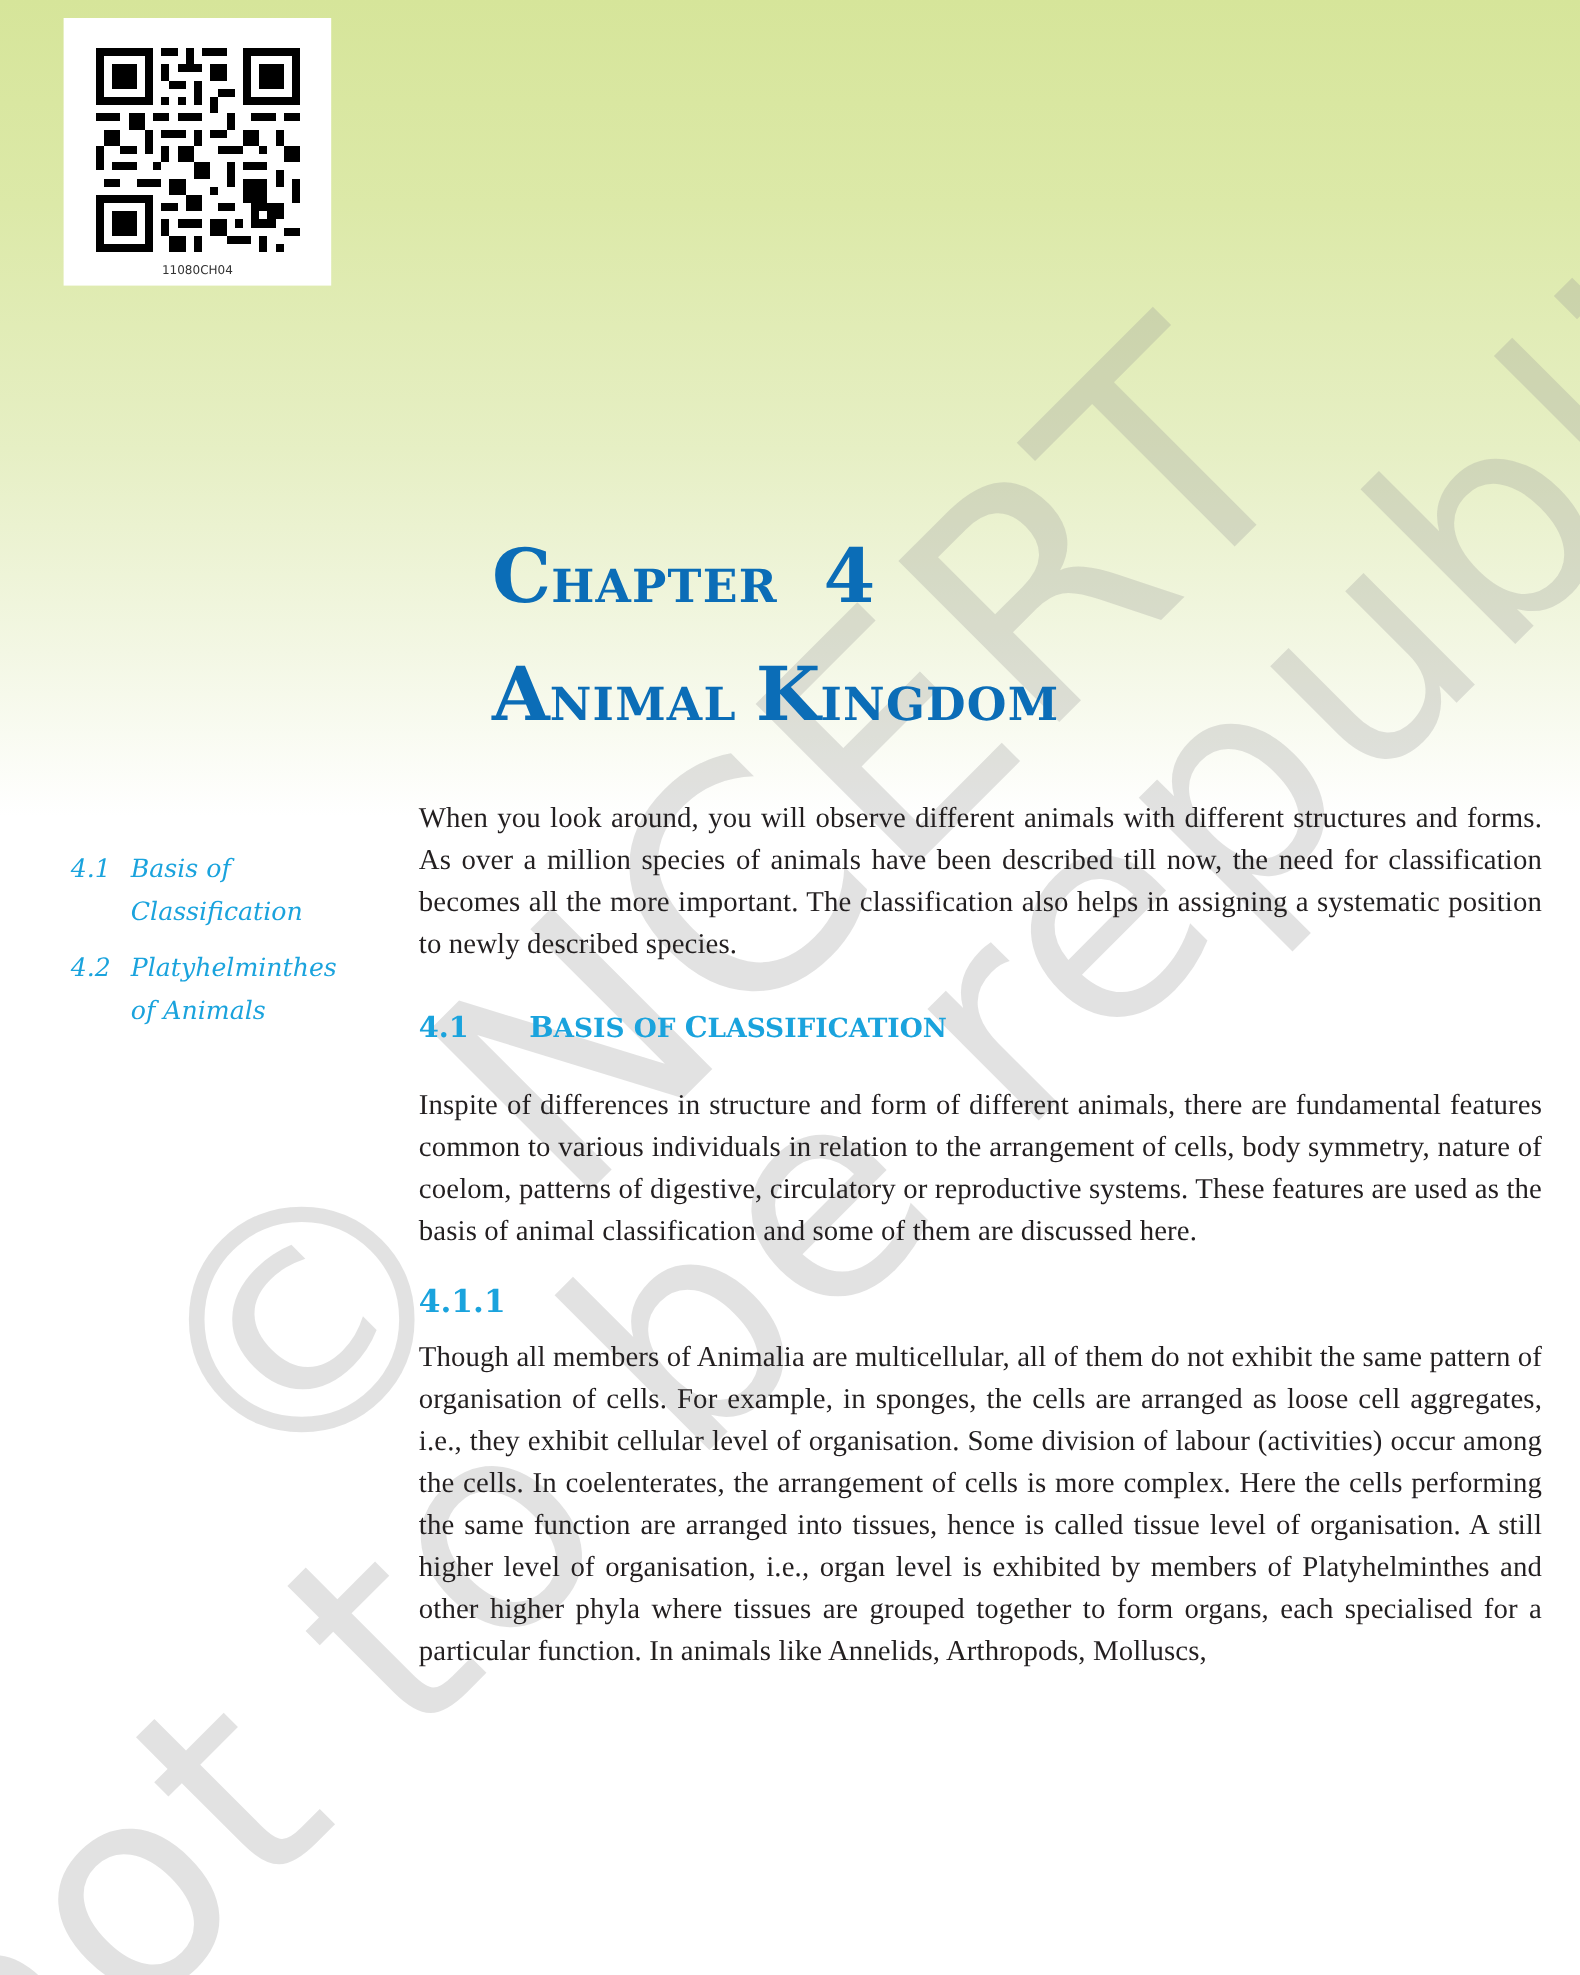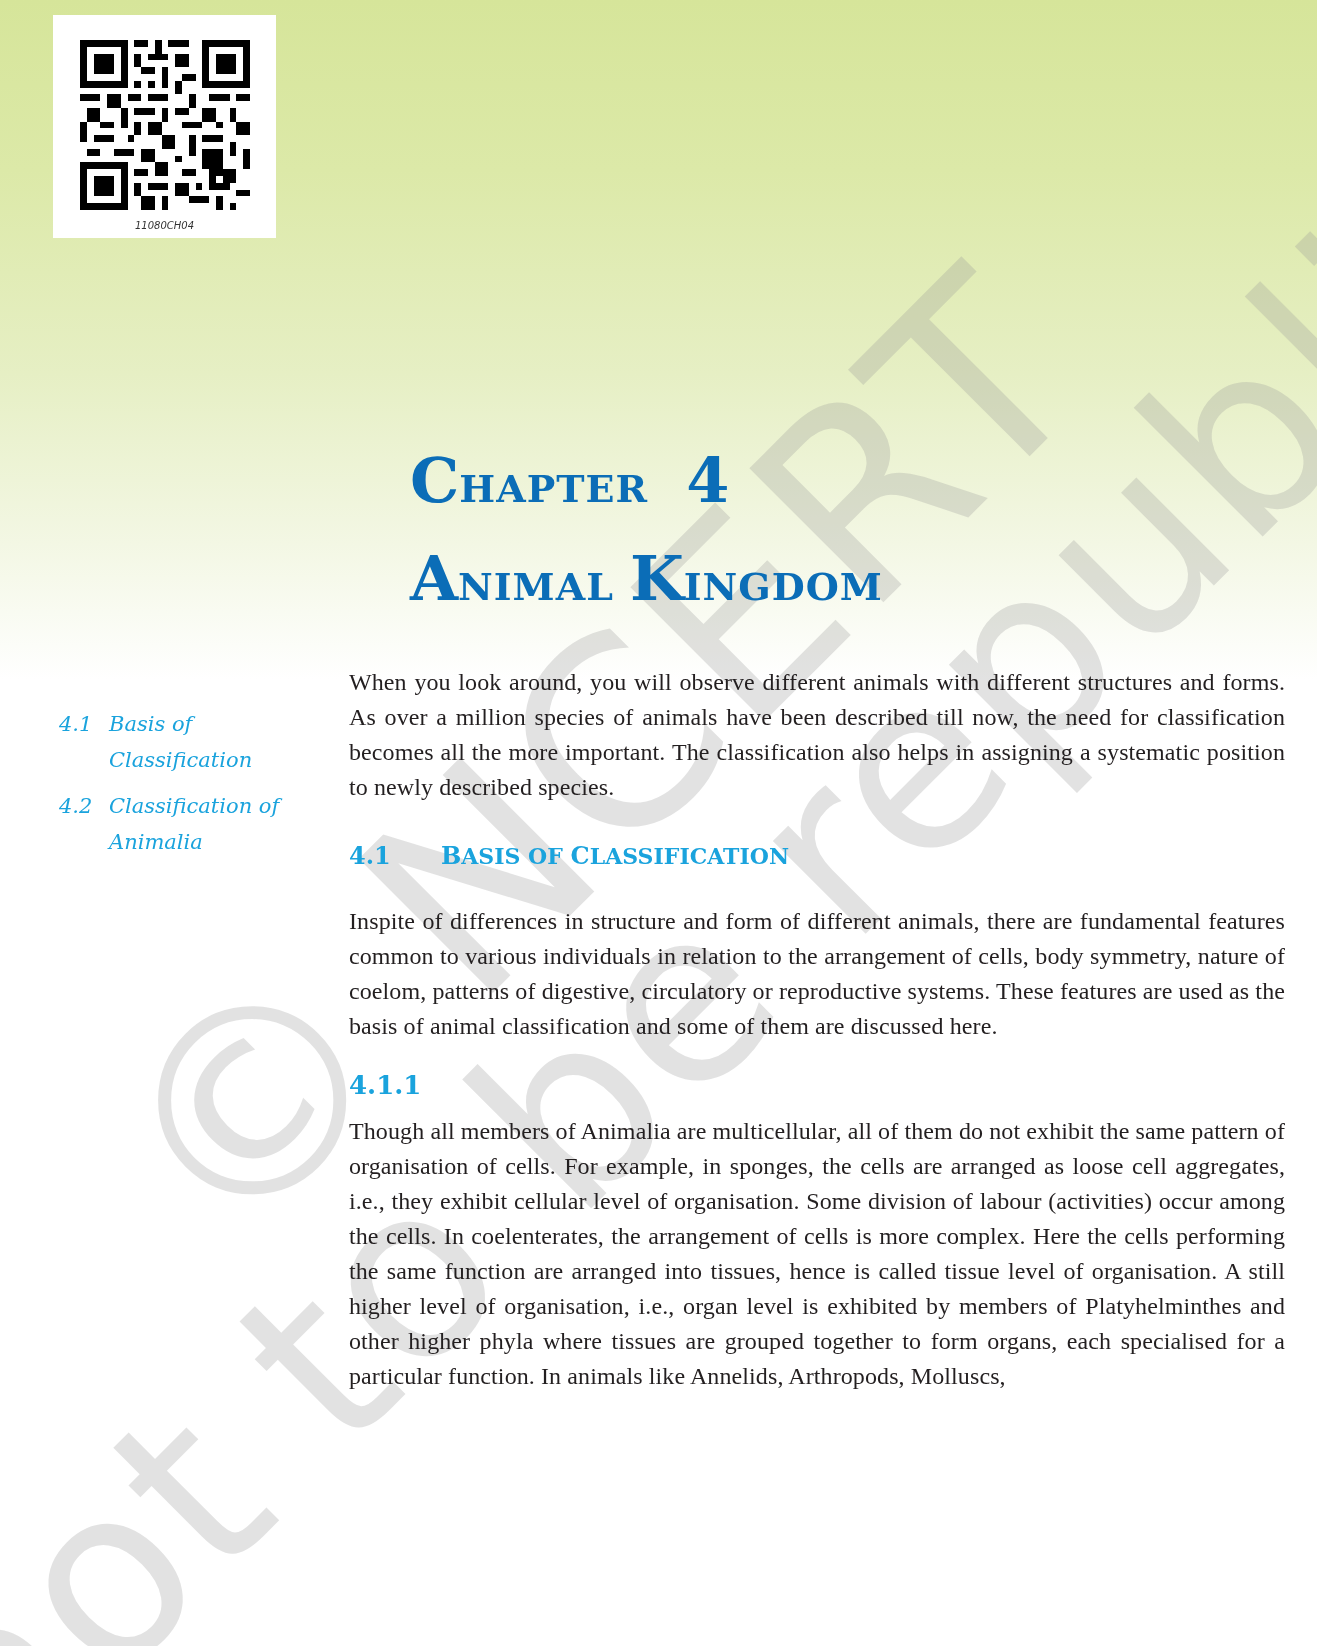--- a/index.html
+++ b/index.html
@@ -52,21 +52,20 @@
       top: 1560px;
     }
     .qr-box {
       position: absolute;
       left: 53px;
       top: 15px;
       width: 223px;
       height: 223px;
       background: #ffffff;
       z-index: 2;
-      font-style: italic;
     }
     .qr-svg {
       position: absolute;
       left: 27px;
       top: 25px;
       width: 170px;
       height: 170px;
     }
     .qr-code-label {
       position: absolute;
@@ -276,21 +275,21 @@
   </div>
 </div>
 
 <nav class="sidebar">
   <div class="sidebar-item">
     <span class="sidebar-num">4.1</span>
     <span class="sidebar-label">Basis of Classification</span>
   </div>
   <div class="sidebar-item">
     <span class="sidebar-num">4.2</span>
-    <span class="sidebar-label">Classification of Animalia</span>
+    <span class="sidebar-label">Platyhelminthes of Animals</span>
   </div>
 </nav>
 
 <main class="main">
   <p class="para">When you look around, you will observe different animals with different structures and forms.  As over a million species of animals have been described till now, the need for classification becomes all the more important. The classification also helps in assigning a systematic position to newly described species.</p>
 
   <h2 class="section-heading sec-41">
     <span class="sec-num">4.1</span>
     <span>
       <span class="cap-b">B</span><span class="cap-s">ASIS OF </span><span class="cap-b">C</span><span class="cap-s">LASSIFICATION</span>

